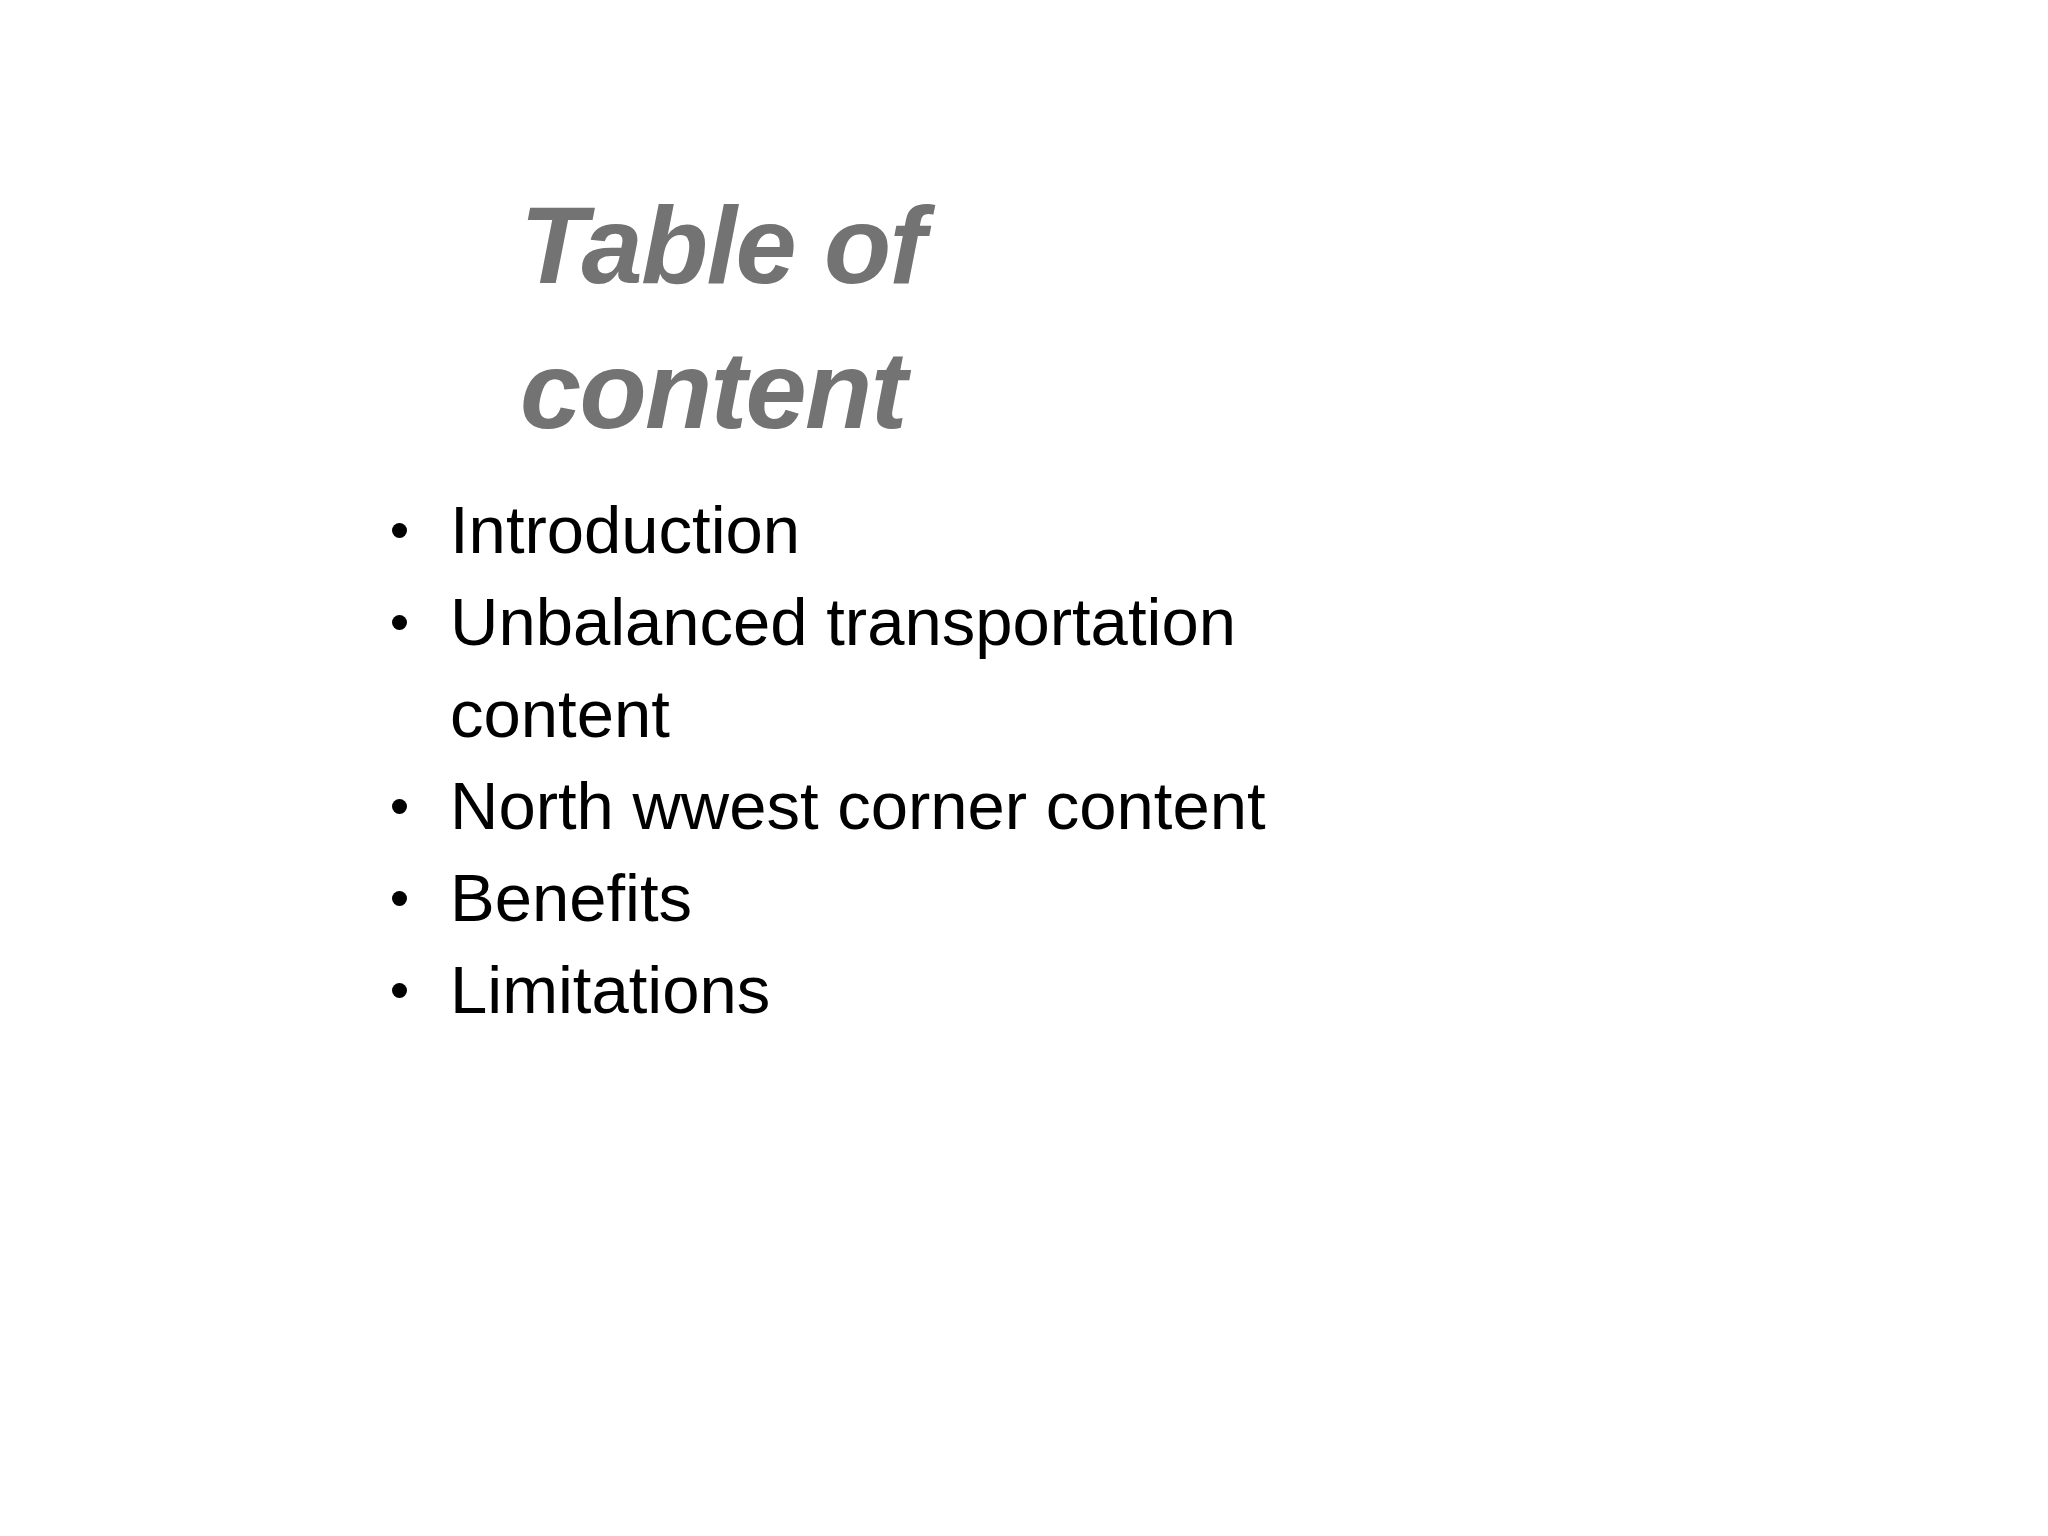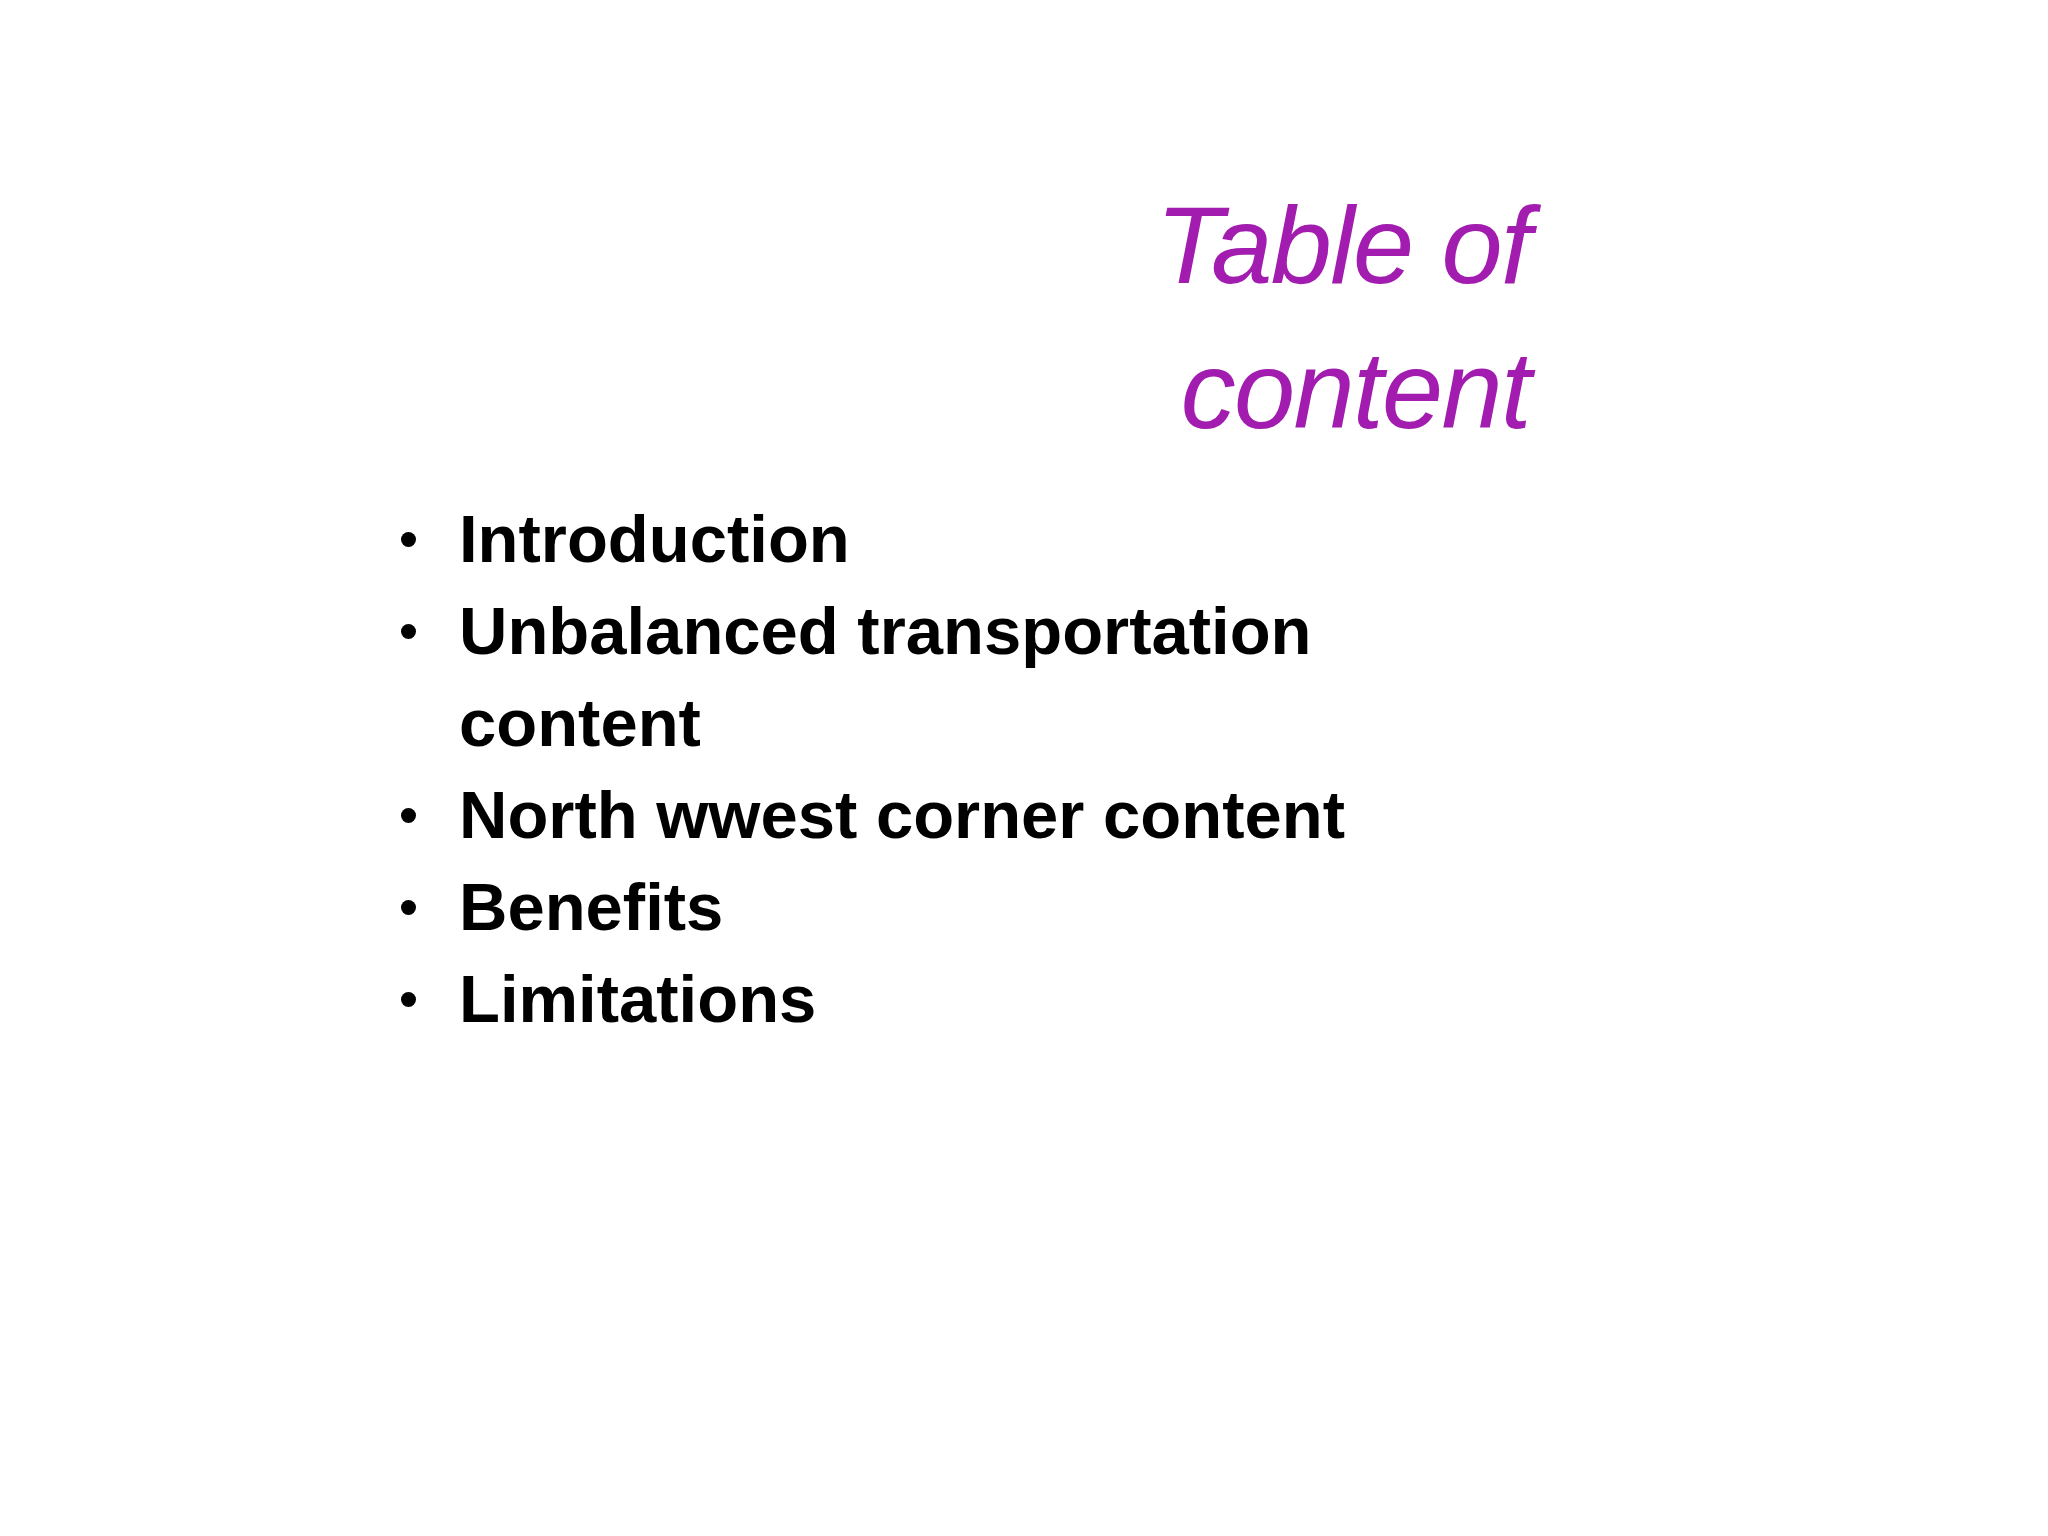--- a/index.html
+++ b/index.html
@@ -14,37 +14,37 @@
     background: #ffffff;
     overflow: hidden;
     font-family: "Liberation Sans", "DejaVu Sans", sans-serif;
     color: #000000;
   }
   .slide-title {
     position: absolute;
     left: 520px;
     top: 172px;
     width: 1010px;
-    text-align: right;
-    font-weight: normal;
+    text-align: left;
+    font-weight: bold;
     font-style: italic;
     font-size: 110px;
     line-height: 145px;
     letter-spacing: -0.015em;
-    color: #a21caf;
+    color: #737373;
   }
   .toc-list {
     position: absolute;
     left: 392px;
     top: 484px;
     width: 1010px;
-    margin: 9px;
+    margin: 0;
     padding: 0;
     list-style: none;
-    font-weight: bold;
+    font-weight: normal;
     font-size: 67px;
     line-height: 92px;
     color: #000000;
   }
   .toc-list li {
     display: flex;
     align-items: flex-start;
   }
   .bullet-dot {
     flex: 0 0 58px;

